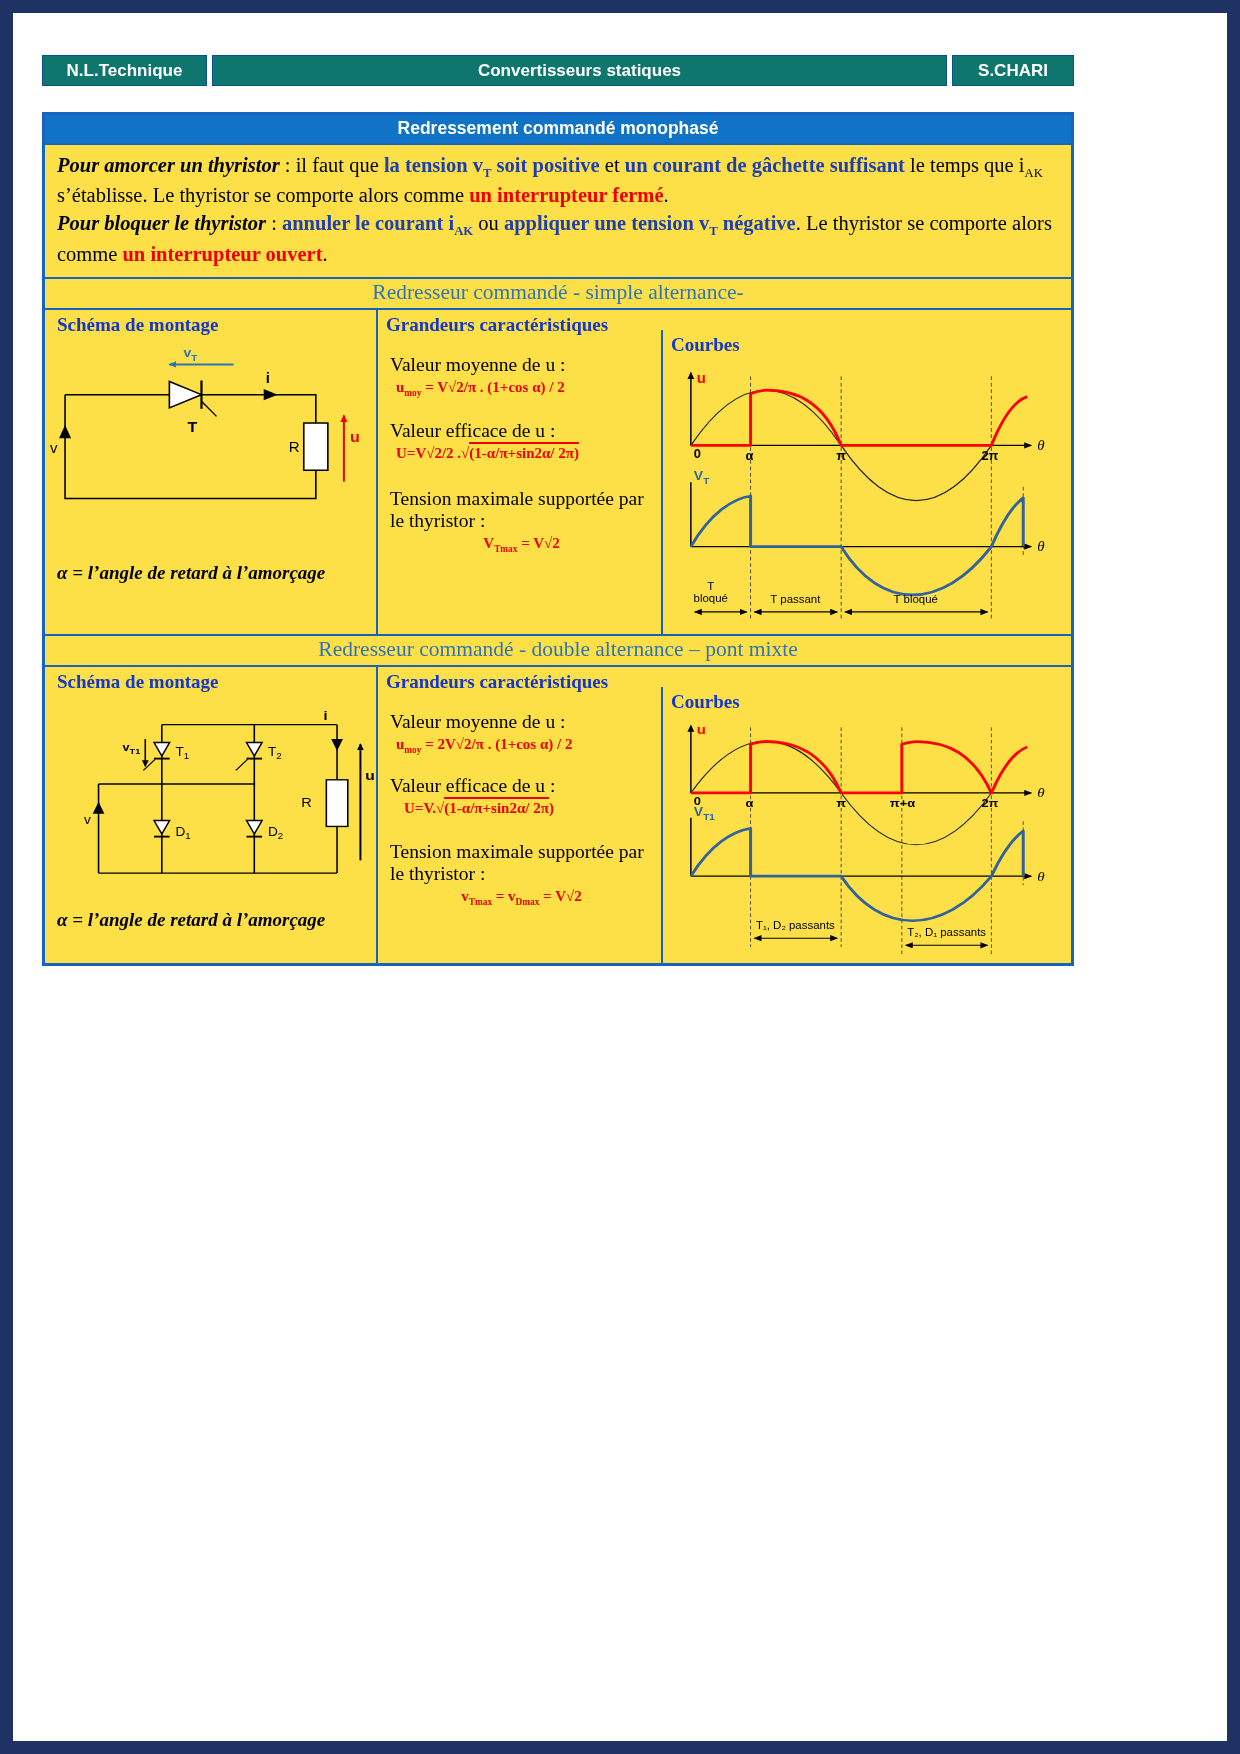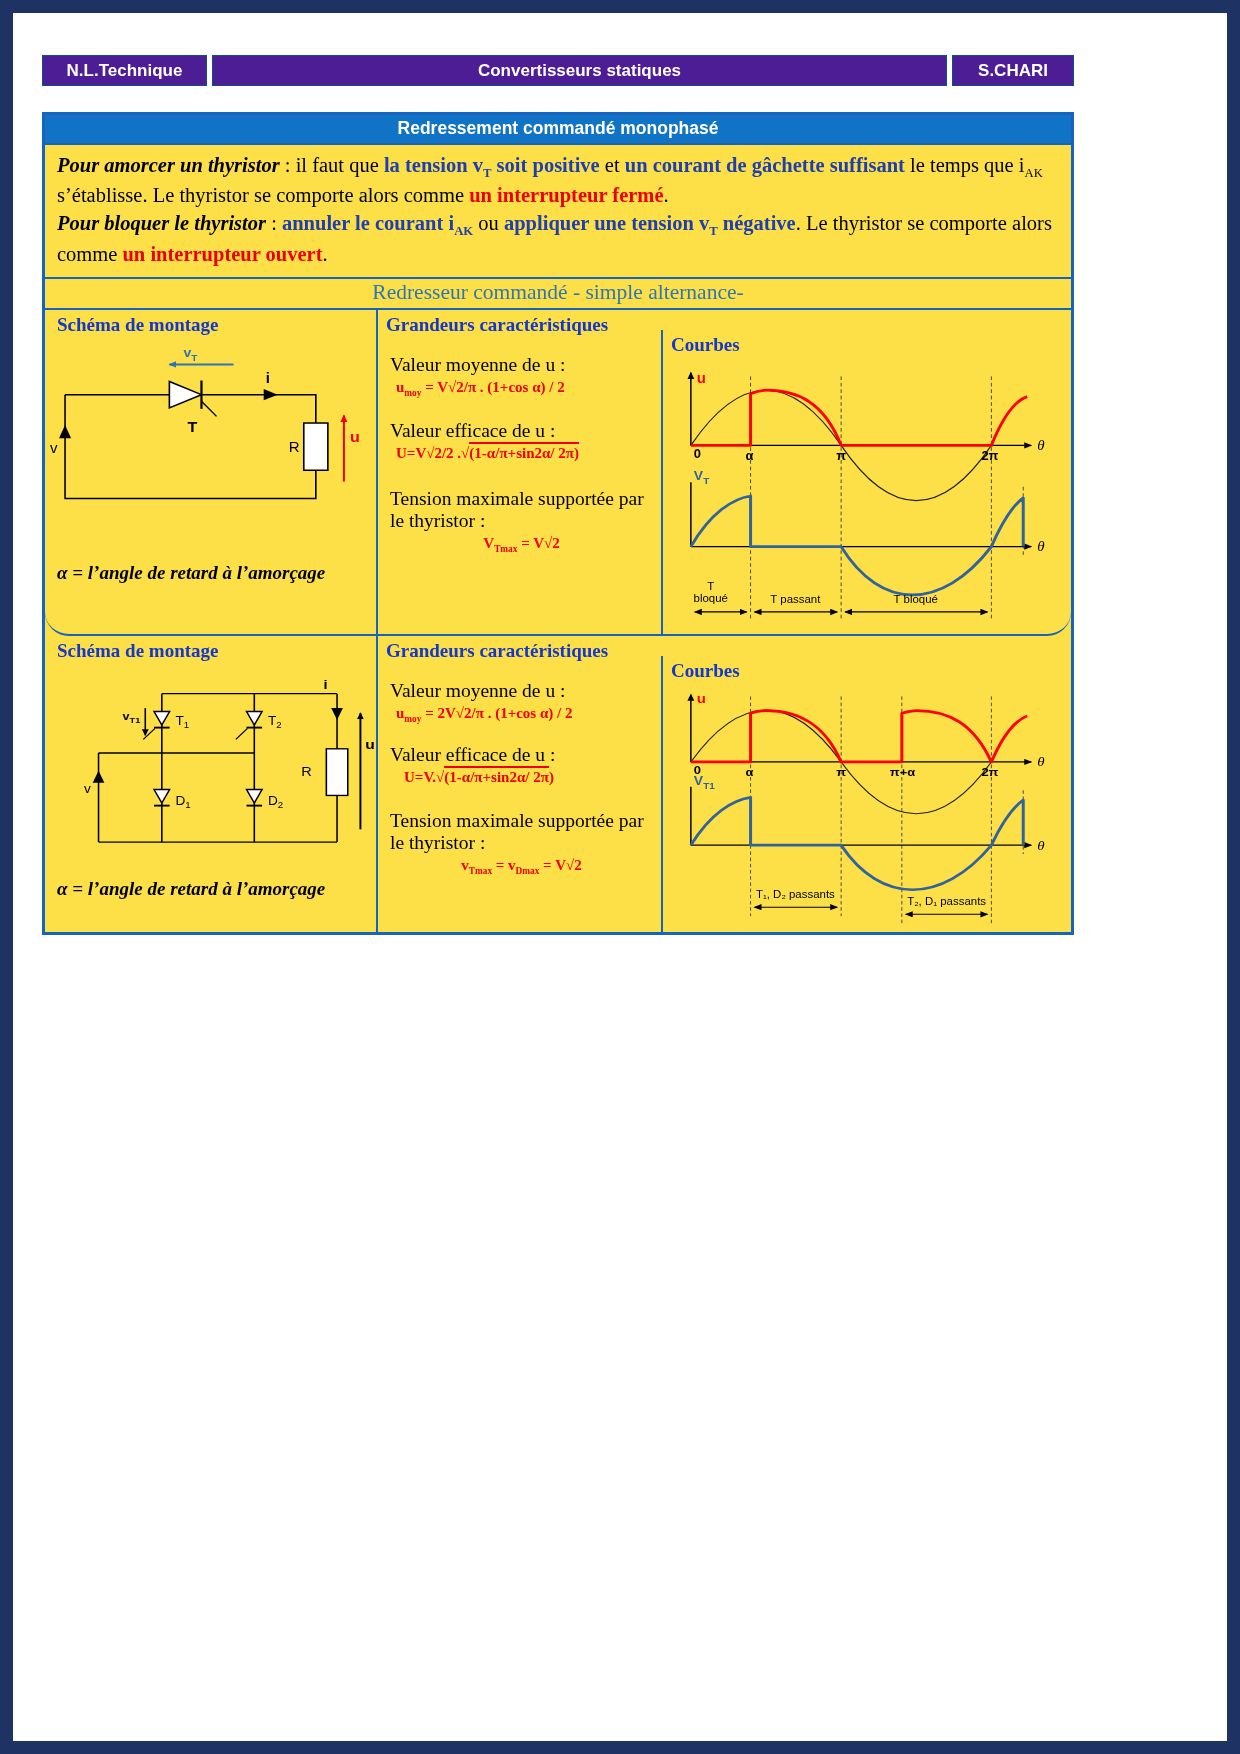--- a/index.html
+++ b/index.html
@@ -8,21 +8,21 @@
     width:1240px; height:1754px; position:relative; overflow:hidden;
     background:#ffffff; color:#000;
     font-family:"Liberation Serif", serif;
   }
   .frame { position:absolute; inset:0; border:13px solid #1e3264; pointer-events:none; z-index:5; }
   .content { position:absolute; left:42px; top:55px; width:1032px; }
 
   
   .bar-row { display:flex; }
   .bar-cell {
-    background:#4c1d95; color:#fff; font-weight:bold;
+    background:#0f766e; color:#fff; font-weight:bold;
     display:flex; align-items:center; justify-content:center;
     border:1px solid #0b4f93;
   }
   .header-row { height:31px; margin-bottom:26px; font-family:"Liberation Sans", sans-serif; font-size:17px; }
   .h-left  { width:165px; }
   .h-center{ flex:1; margin:0 5px; }
   .h-right { width:122px; }
   .footer-row { position:absolute; left:42px; top:1686px; width:1032px; height:26px;
     font-family:"Liberation Serif", serif; font-size:15.5px; }
   .f-left  { width:210px; justify-content:flex-start; padding-left:8px; }
@@ -40,21 +40,21 @@
   .intro p { margin:0; }
   .lead { font-weight:bold; font-style:italic; }
   .btxt { font-weight:bold; color:#1f3fae; }
   .rtxt { font-weight:bold; color:#ee0000; }
   .intro sub, .gformula sub { font-size:0.62em; }
 
   .section-title {
     text-align:center; color:#2e75b6; font-size:21.5px;
     padding:1px 0 3px; border-bottom:2px solid #1565c0;
   }
-  .cols { display:flex; border-bottom:2px solid #1565c0;border-radius:24px; }
+  .cols { display:flex; border-bottom:2px solid #1565c0; }
   .cols:last-child { border-bottom:none; }
   .col { position:relative; overflow:hidden; }
   .col + .col { border-left:2px solid #1565c0; }
   .col-schema { width:331px; }
   .col-grandeurs { width:285px; }
   .col-courbes { flex:1;margin-top:20px; }
   .row1 { min-height:306px; }
   .row2 { min-height:278px; }
 
   .col-header {
@@ -192,20 +192,21 @@
           </g>
           <g stroke="#000" stroke-width="1.2">
             <line x1="32" y1="276" x2="84" y2="276" marker-start="url(#w1a)" marker-end="url(#w1a)"></line>
             <line x1="92" y1="276" x2="175" y2="276" marker-start="url(#w1a)" marker-end="url(#w1a)"></line>
             <line x1="183" y1="276" x2="326" y2="276" marker-start="url(#w1a)" marker-end="url(#w1a)"></line>
           </g>
         </svg>
       </div>
     </div>
 
+    <div class="section-title">Redresseur commandé - double alternance – pont mixte</div>
 
     <div class="cols row2">
 
       <div class="col col-schema">
         <div class="col-header left">Schéma de montage</div>
         <svg class="circuit-svg" viewBox="0 0 340 250" style="height:212px;" preserveAspectRatio="none">
           <defs>
             <marker id="c2k" markerWidth="10" markerHeight="9" refX="7" refY="3.5" orient="auto" markerUnits="userSpaceOnUse">
                 <path d="M0,0 L8,3.5 L0,7 Z" fill="#000"></path>
               </marker>

